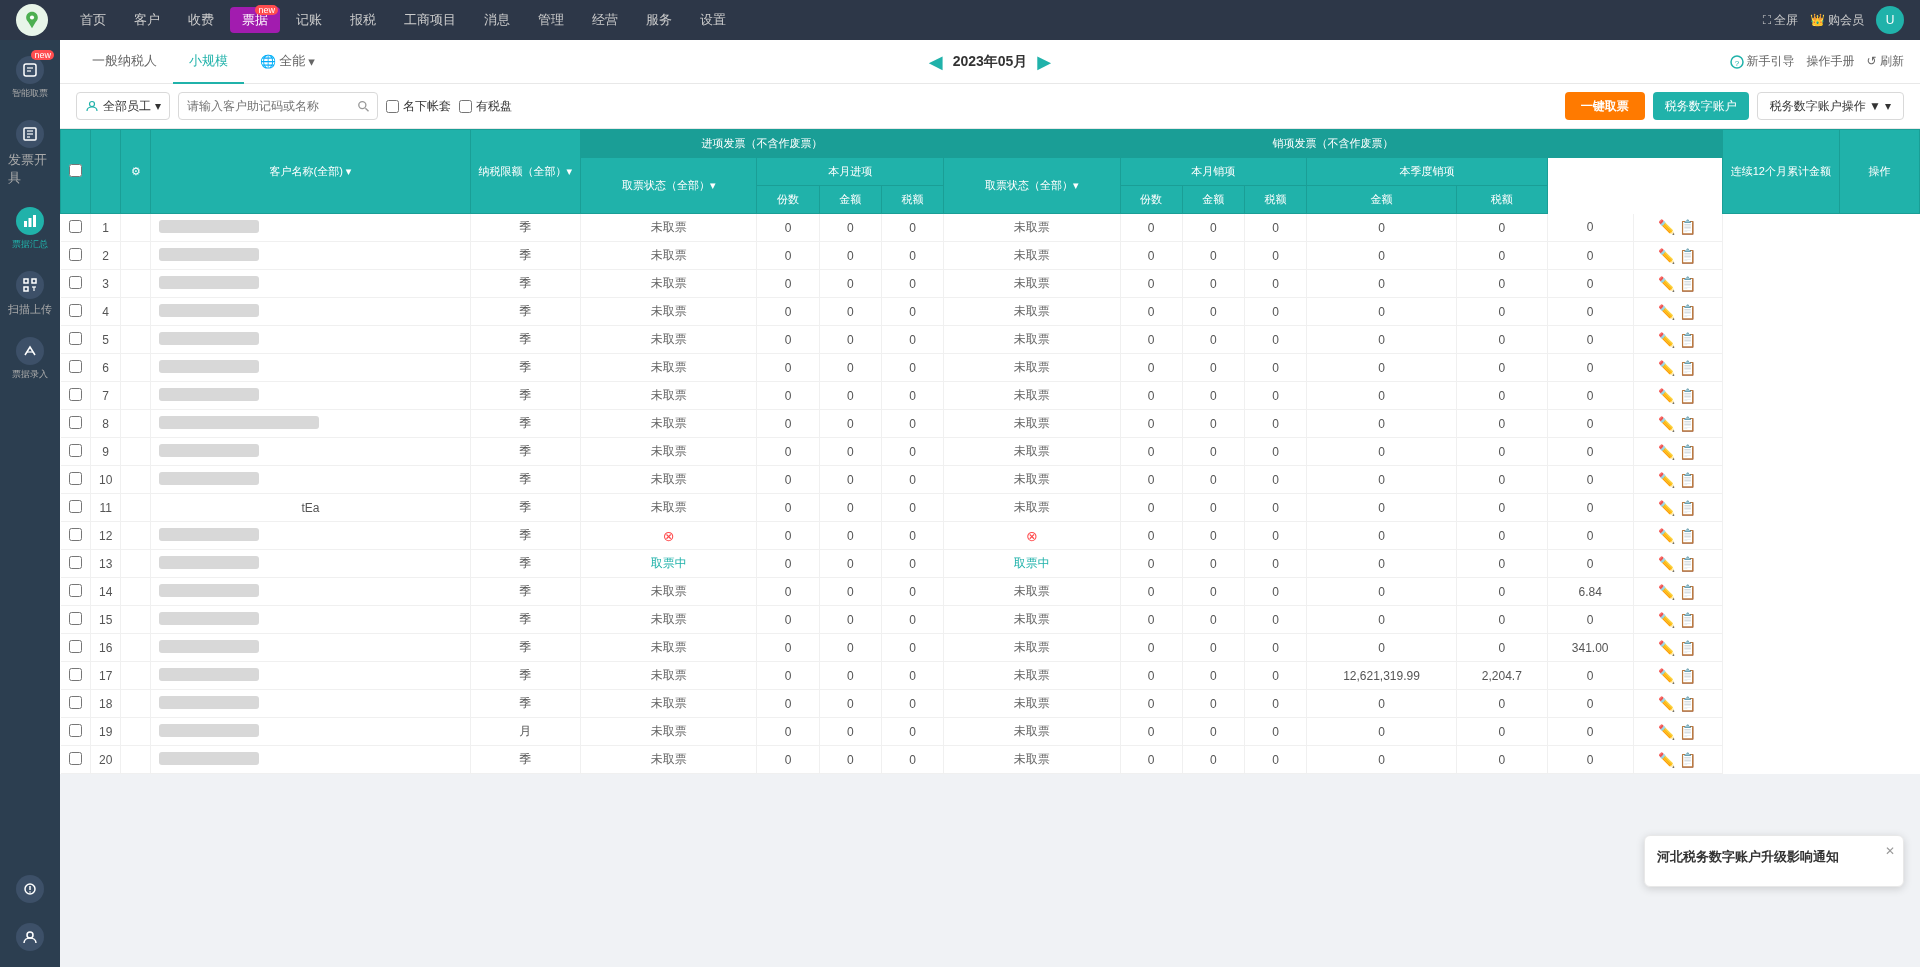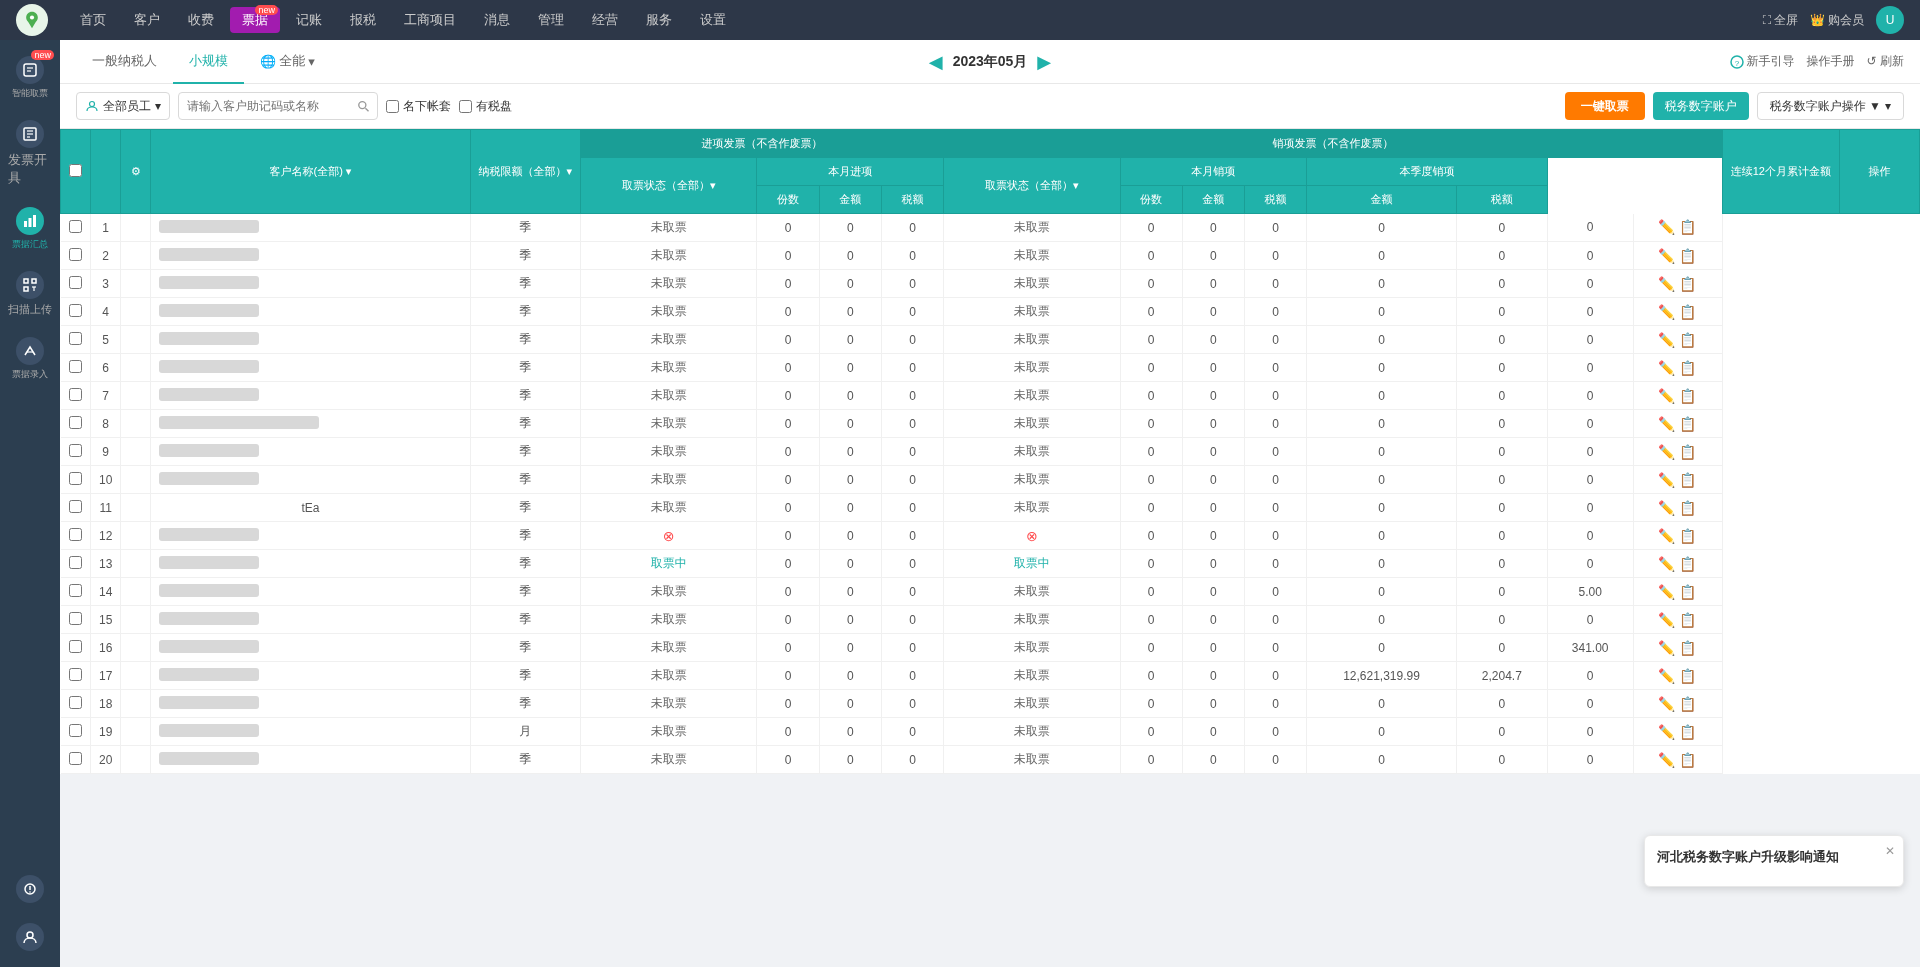--- a/index.html
+++ b/index.html
@@ -628,21 +628,21 @@
     <td><span class="status-未取票">未取票</span></td>
     <td>0</td>
     <td>0</td>
     <td>0</td>
     <td><span class="status-未取票">未取票</span></td>
     <td>0</td>
     <td>0</td>
     <td>0</td>
     <td>0</td>
     <td>0</td>
-    <td>5.00</td>
+    <td>6.84</td>
     <td>
       <div class="action-cell">
         <span class="action-icon" title="编辑">✏️</span>
         <span class="action-icon" title="复制">📋</span>
       </div>
     </td>
   </tr>
           <tr>
     <td class="checkbox-cell"><input type="checkbox" style=""></td>
     <td>15</td>

